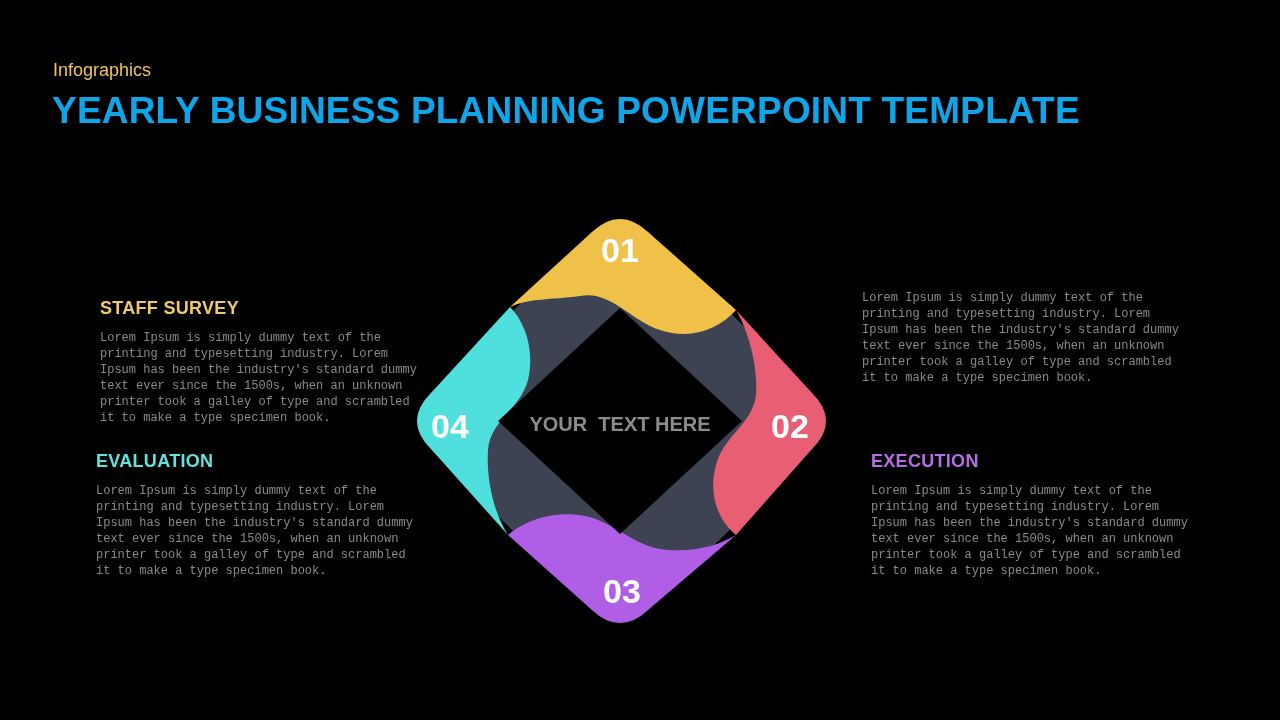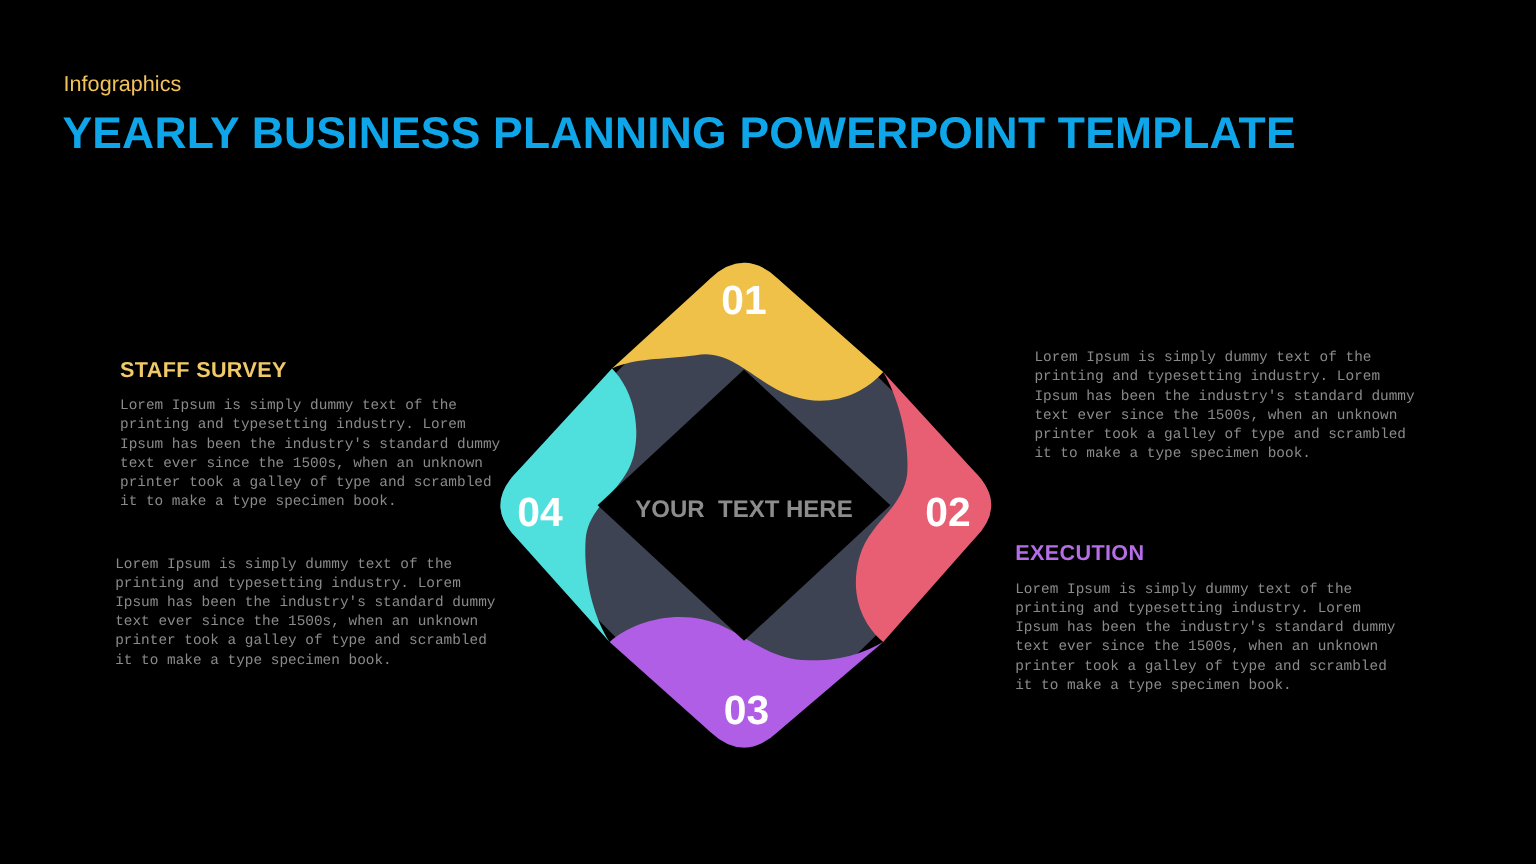--- a/index.html
+++ b/index.html
@@ -22,21 +22,21 @@
     margin: 0; font-size: 18px; font-weight: bold; letter-spacing: 0.3px;
     font-family: "Liberation Sans", sans-serif;
   }
   .block p {
     margin: 11px 0 0 0; font-size: 12px; line-height: 16px; color: #8a8a8a; width: 320px;
     font-family: Liberation Mono, monospace;
   }
   #b1 { left: 100px; top: 279px; margin-top: 19px; }
   #b2 { left: 862px; top: 279px; }
   #b3 { left: 96px; top: 451px; }
-  #b4 { left: 846px; top: 451px; }
+  #b4 { left: 871px; top: 451px; }
   .diagram { position: absolute; left: 0; top: 0; width: 1280px; height: 720px; }
   .num {
     font-family: "Liberation Sans", sans-serif; font-weight: bold; font-size: 34px; fill: #ffffff;
   }
   .center-text {
     font-family: "Liberation Sans", sans-serif; font-weight: bold; font-size: 20px; fill: #8c8c8c;
   }
 </style>
 </head>
 <body>
@@ -71,18 +71,19 @@
 </svg>
 
 <div class="block" id="b1">
   <h3 style="color:#f0c96a;">STAFF SURVEY</h3>
   <p>Lorem Ipsum is simply dummy text of the printing and typesetting industry. Lorem Ipsum has been the industry's standard dummy text ever  since the 1500s, when an unknown printer took a galley of type and scrambled it to make a type specimen book.</p>
 </div>
 <div class="block" id="b2">
   <p>Lorem Ipsum is simply dummy text of the printing and typesetting industry. Lorem Ipsum has been the industry's standard dummy text ever  since the 1500s, when an unknown printer took a galley of type and scrambled it to make a type specimen book.</p>
 </div>
 <div class="block" id="b3">
+  <h3 style="color:#5ee3dd;">EVALUATION</h3>
   <p>Lorem Ipsum is simply dummy text of the printing and typesetting industry. Lorem Ipsum has been the industry's standard dummy text ever  since the 1500s, when an unknown printer took a galley of type and scrambled it to make a type specimen book.</p>
 </div>
 <div class="block" id="b4">
   <h3 style="color:#b56ee8;">EXECUTION</h3>
   <p>Lorem Ipsum is simply dummy text of the printing and typesetting industry. Lorem Ipsum has been the industry's standard dummy text ever  since the 1500s, when an unknown printer took a galley of type and scrambled it to make a type specimen book.</p>
 </div>
 
 </body></html>

